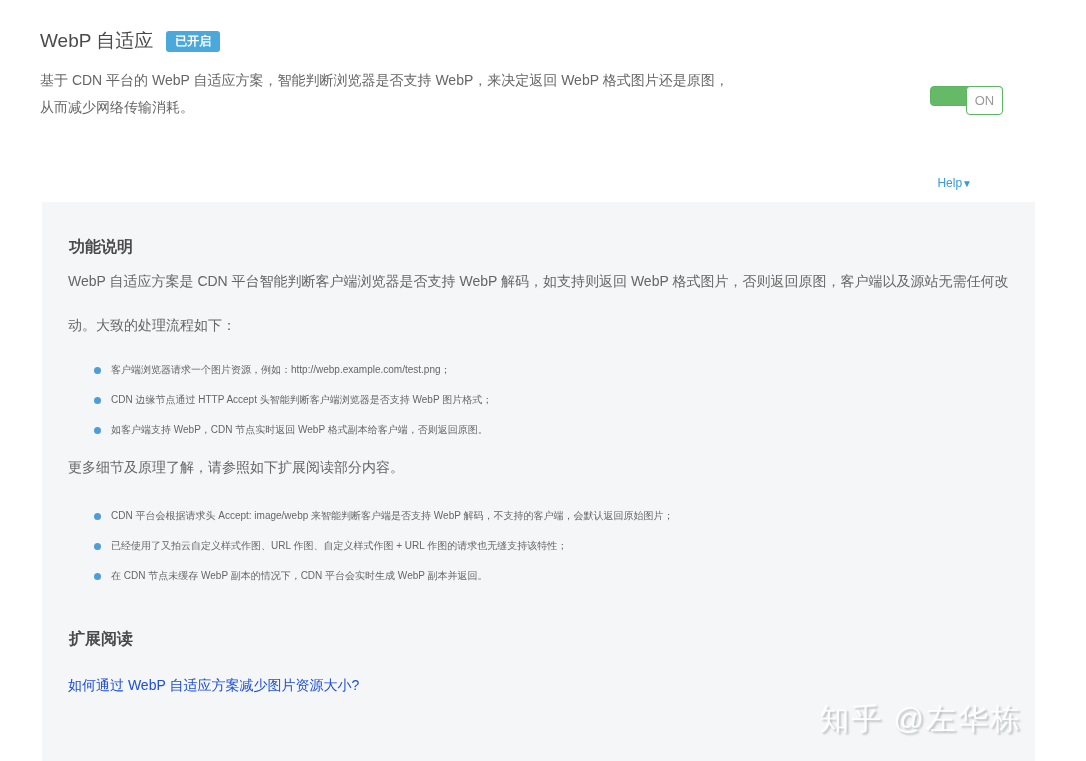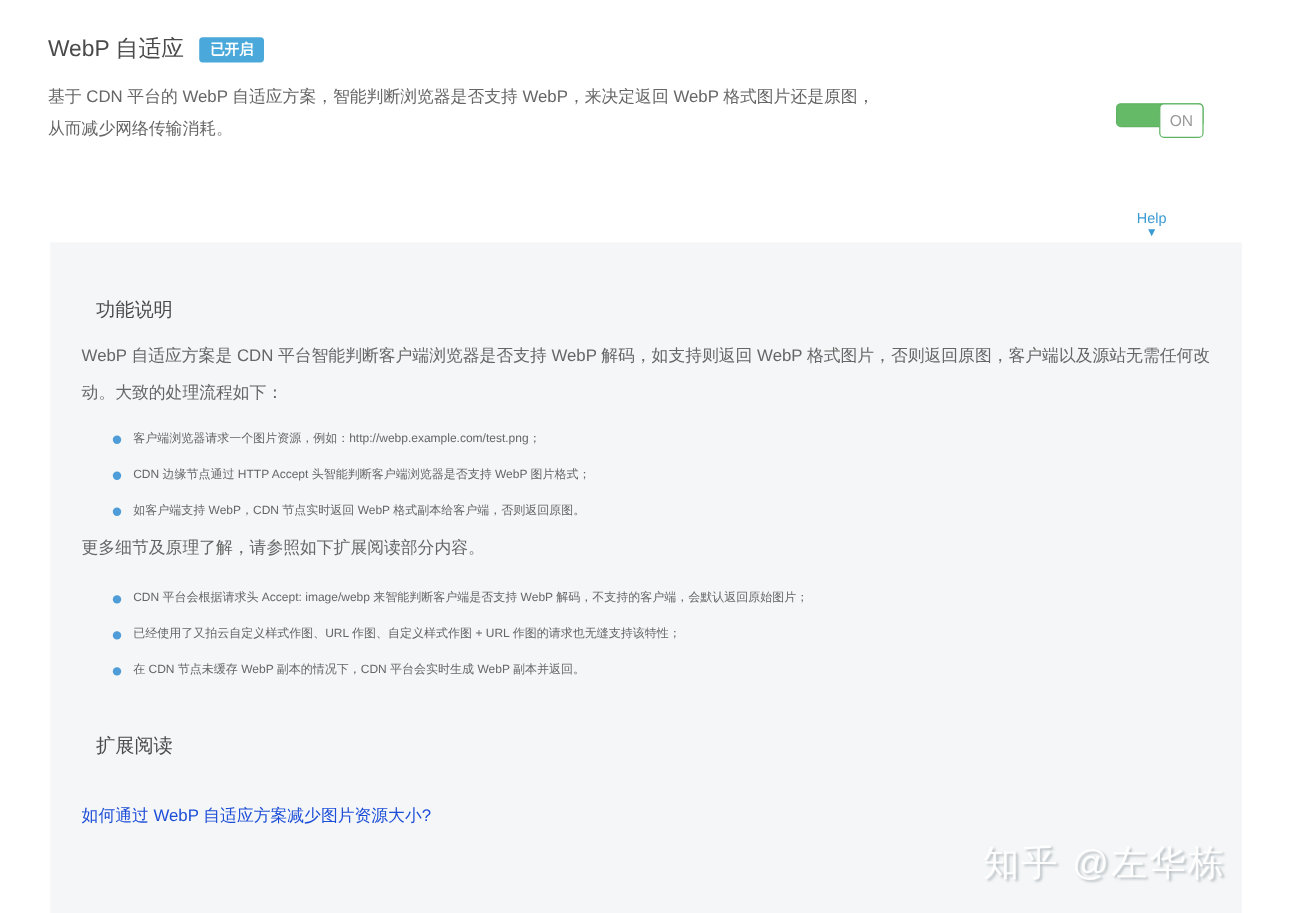--- a/index.html
+++ b/index.html
@@ -40,35 +40,35 @@
     width: 37px; height: 29px;
     background: #fff; border: 1px solid #5fb463; border-radius: 4px;
     color: #999; font-size: 13px;
     display: flex; align-items: center; justify-content: center;
   }
 
   
   .help-row { position: absolute; top: 173px; right: 114px; }
   .help {
     color: #3a9ad2; font-size: 12px; text-decoration: none;
-    display: inline-flex; align-items: center; gap: 0; cursor: pointer; flex-direction: column;
+    display: inline-flex; align-items: center; gap: 0; cursor: pointer;
   }
   .help .caret { font-size: 10px; color: #3a9ad2; }
 
   
   .panel {
     position: absolute; left: 42px; right: 51px; top: 202px; bottom: 0;
     background: #f4f6f7;
     padding: 34px 26px;
     color: #666;
   }
   .section-heading {
-    font-size: 16px; font-weight: 400; color: #4a4a4a; margin: 12px;
+    font-size: 16px; font-weight: 700; color: #4a4a4a; margin: 1px;
   }
-  .panel p { font-size: 14px; line-height: 31px; margin: 0; }
+  .panel p { font-size: 14px; line-height: 44px; margin: 0; }
   .intro { margin-top: 22px; }
   .outro { margin-top: 8px; }
   ul.bullets { list-style: none; margin: 8px 0 0 0; padding: 0 0 0 26px; }
   ul.bullets li {
     position: relative; padding-left: 17px;
     font-size: 10px; line-height: 30px; color: #666;
   }
   .dot {
     position: absolute; left: 0; top: 12px;
     width: 7px; height: 7px; border-radius: 50%;

